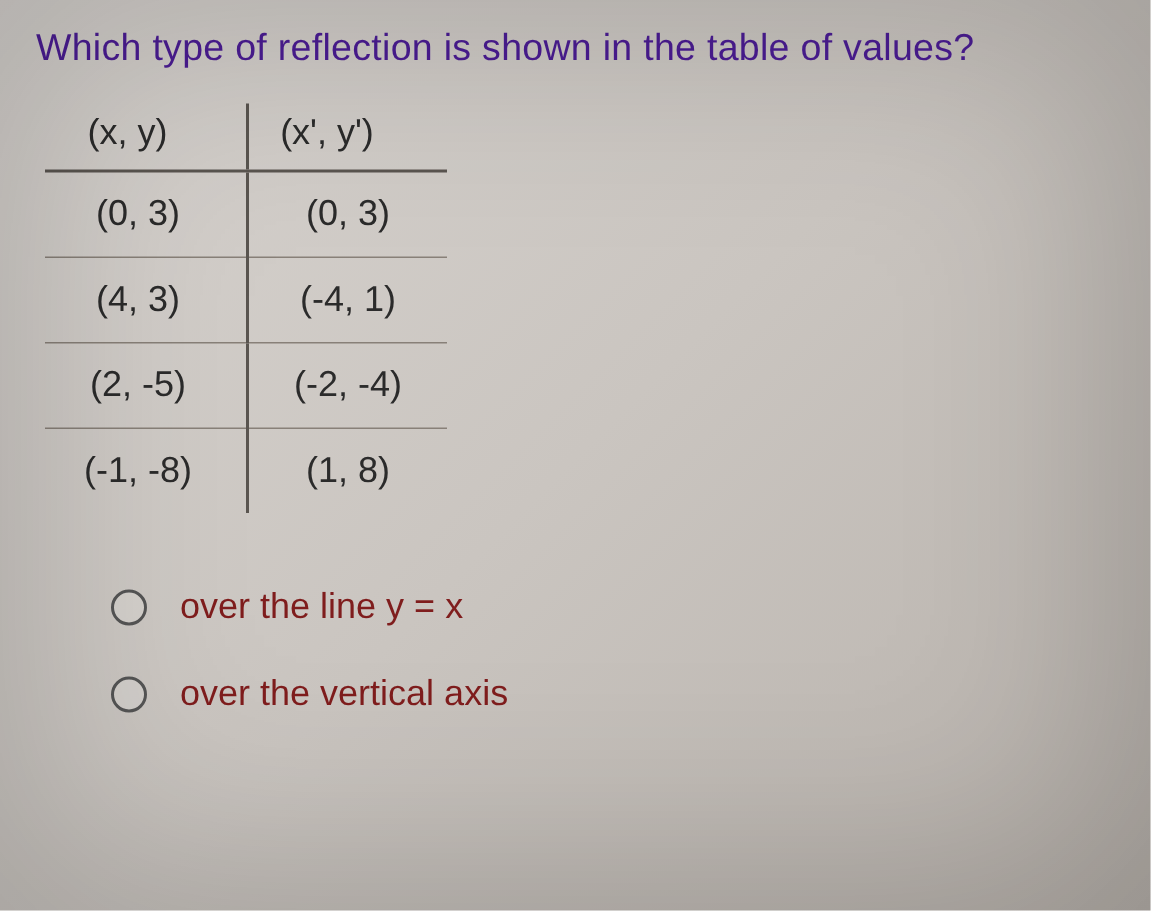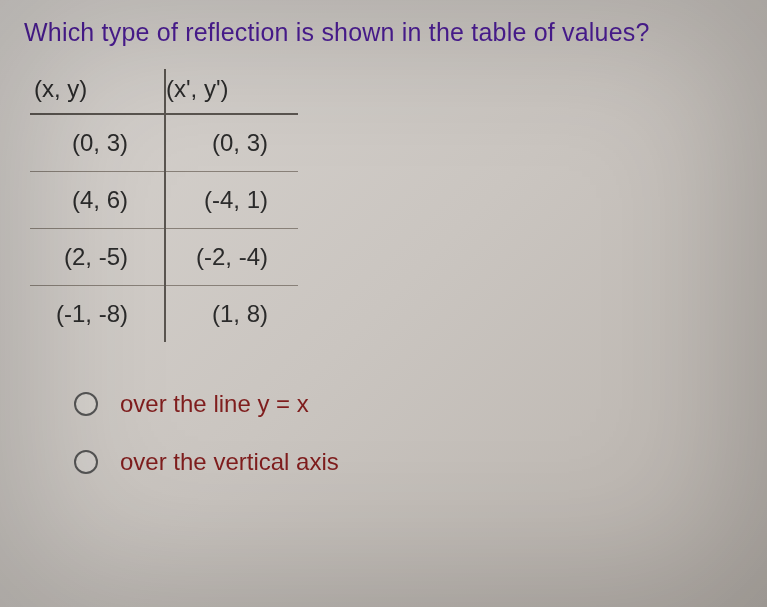--- a/index.html
+++ b/index.html
@@ -27,33 +27,33 @@
       display: inline-block;
       margin-left: 6px;
     }
     table {
       border-collapse: collapse;
       font-size: 24px;
       color: #2b2b2b;
     }
     th {
       font-weight: normal;
-      text-align: left;
+      text-align: center;
       padding: 6px 28px 10px 4px;
       border-bottom: 2px solid #5a5550;
       vertical-align: bottom;
     }
     th.col2 {
       border-left: 2px solid #5a5550;
       padding-left: 0;
     }
     td {
       padding: 14px 28px 14px 4px;
       border-bottom: 1.5px solid #888078;
-      text-align: right;
+      text-align: center;
     }
     td.col1 {
       padding-left: 26px;
       padding-right: 36px;
     }
     td.col2 {
       border-left: 2px solid #5a5550;
       padding-left: 30px;
       padding-right: 30px;
     }
@@ -101,21 +101,21 @@
         <th>(x, y)</th>
         <th class="col2">(x', y')</th>
       </tr>
     </thead>
     <tbody>
       <tr>
         <td class="col1">(0, 3)</td>
         <td class="col2">(0, 3)</td>
       </tr>
       <tr>
-        <td class="col1">(4, 6)</td>
+        <td class="col1">(4, 3)</td>
         <td class="col2">(-4, 1)</td>
       </tr>
       <tr>
         <td class="col1">(2, -5)</td>
         <td class="col2">(-2, -4)</td>
       </tr>
       <tr>
         <td class="col1">(-1, -8)</td>
         <td class="col2">(1, 8)</td>
       </tr>

